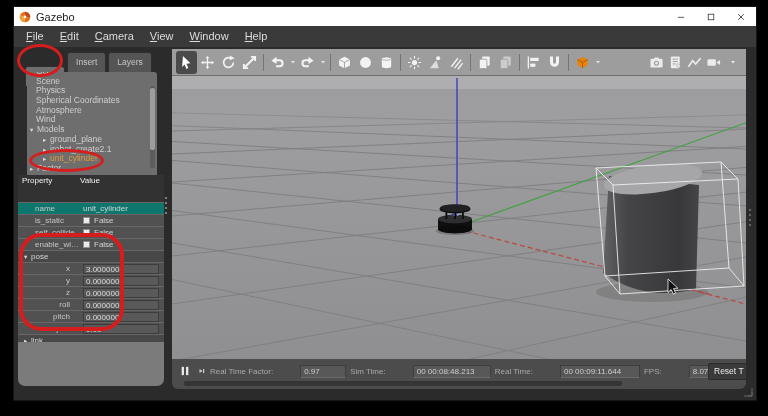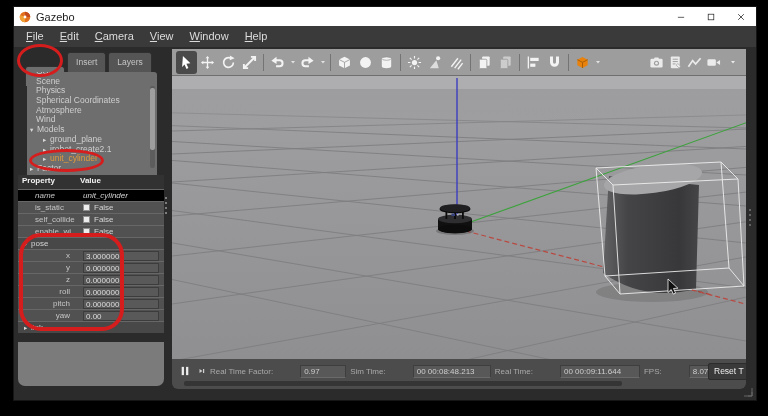--- a/index.html
+++ b/index.html
@@ -36,27 +36,27 @@
   .titem { height:9.7px; line-height:9.7px; white-space:nowrap; padding-left:9px; }
   .titem.first { margin-top:-5px; }
   .titem.has-tri { padding-left:3px; }
   .titem.child { padding-left:16px; }
   .tri { display:inline-block; width:7px; font-size:6.5px; color:#d8d8d8; }
   .titem.selected span.lbl { color:#e09a3c; }
   .tree-scroll { position:absolute; right:2px; top:14px; width:5px; height:82px; background:#5d5d5d; border-radius:2px; }
   .tree-thumb { position:absolute; left:0; top:2px; width:5px; height:62px; background:#9e9e9e; border-radius:2px; }
 
   .props { position:absolute; left:4px; top:168px; width:146px; font-size:8px; }
-  .phead { display:flex; height:14px; line-height:11px; background:#323232; color:#f2f2f2; font-weight:bold; }
+  .phead { display:flex; height:27px; line-height:11px; background:#323232; color:#f2f2f2; font-weight:normal; }
   .phead .pc1 { width:62px; padding-left:4px; }
   .prow { display:flex; height:12px; line-height:12px; border-top:1px solid #676767; background:#515151; align-items:center; }
   .prow .pc1 { width:62px; padding-left:17px; color:#c6c6c6; white-space:nowrap; overflow:hidden; }
   .prow .pc1.num { padding-left:0; padding-right:10px; text-align:right; }
   .prow .pc2 { flex:1; color:#d5d5d5; padding-left:3px; display:flex; align-items:center; }
-  .prow.namerow { background:#000000;font-style:italic; }
+  .prow.namerow { background:#0f766e; }
   .checkbox { display:inline-block; width:7px; height:7px; background:#ececec; border:1px solid #8f8f8f; margin-right:4px; }
   .prow.group { background:#484848; color:#d6d6d6; padding-left:6px; }
   .pinput { width:76px; height:10px; line-height:10px; background:#595959; border:1px solid #3c3c3c;
             color:#dcdcdc; padding-left:2px; font-size:8px; }
   .panel-rest { position:absolute; left:4px; top:335px; width:146px; height:44px; background:#7b7b7b;
                 border-radius:0 0 7px 7px; }
 
   
   .annot { position:absolute; border:3.5px solid #d61d1d; pointer-events:none; }
   .annot.ellipse { border-radius:50%; }

